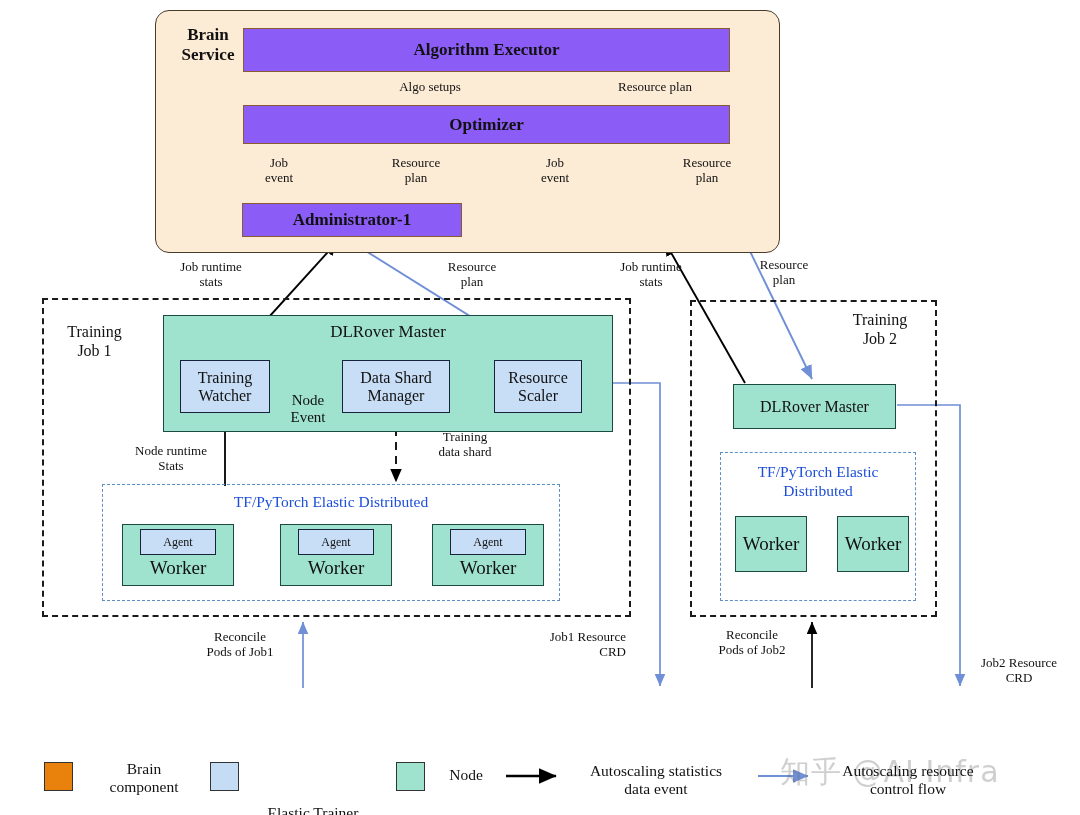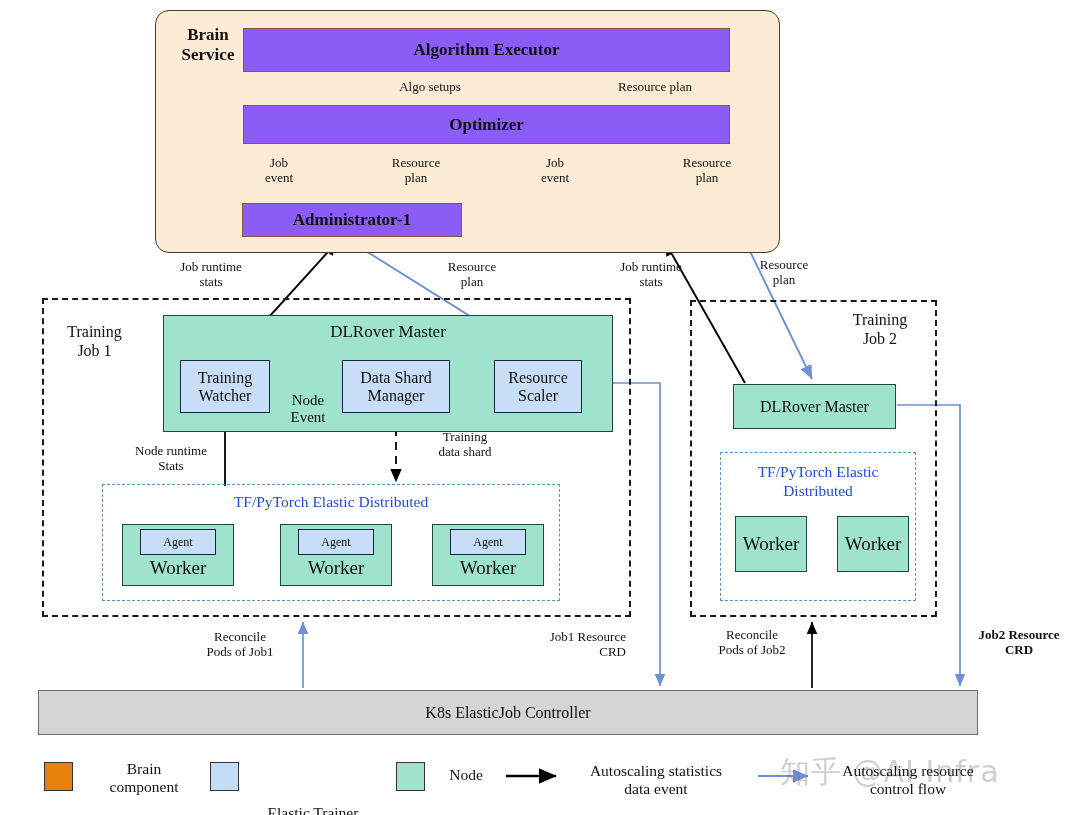--- a/index.html
+++ b/index.html
@@ -267,29 +267,28 @@
 
   <div class="abs mint dlrover2">DLRover Master</div>
 
   <div class="abs tf-box tf2"></div>
   <div class="abs tf-title tf2-title" style="white-space: pre-line;">TF/PyTorch Elastic
 Distributed</div>
 
   <div class="abs worker w4">Worker</div>
   <div class="abs worker w5">Worker</div>
 
-  <div class="abs k8s">K8s ElasticJob Controller</div>
 
   <div class="abs elabel" style="left:178px; top:630px; width:124px;">Reconcile
 Pods of Job1</div>
   <div class="abs elabel" style="left:500px; top:630px; width:126px;text-align:right;">Job1 Resource
 CRD</div>
   <div class="abs elabel" style="left:690px; top:628px; width:124px;">Reconcile
 Pods of Job2</div>
-  <div class="abs elabel" style="left:958px; top:628px; width:122px;font-weight:bold;">Job2 Resource
+  <div class="abs elabel" style="left:958px; top:656px; width:122px;">Job2 Resource
 CRD</div>
 
   <div class="abs legend-sw" style="left:44px; top:762px; width:29px; height:29px; background:#E8820C;"></div>
   <div class="abs legend-text" style="left:84px; top:760px; width:120px;">Brain
 component</div>
 
   <div class="abs legend-sw" style="left:210px; top:762px; width:29px; height:29px; background:#C5DCF5;"></div>
   <div class="abs legend-text" style="left:248px; top:804px; width:130px;">Elastic Trainer
 component</div>
 

